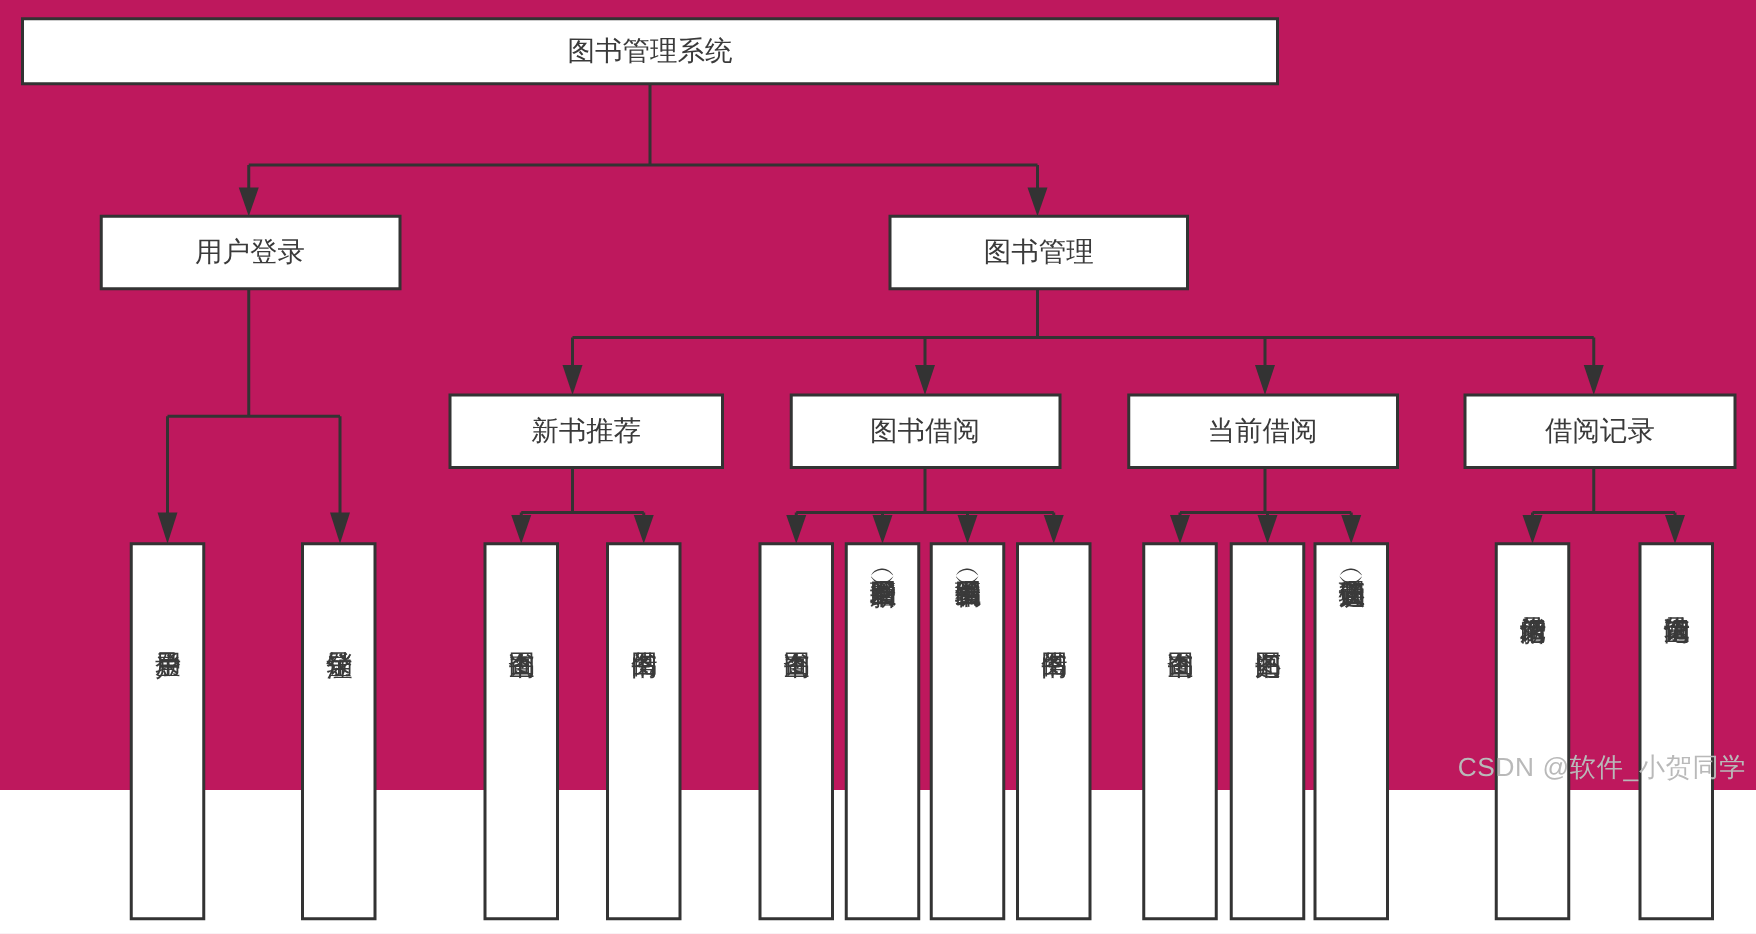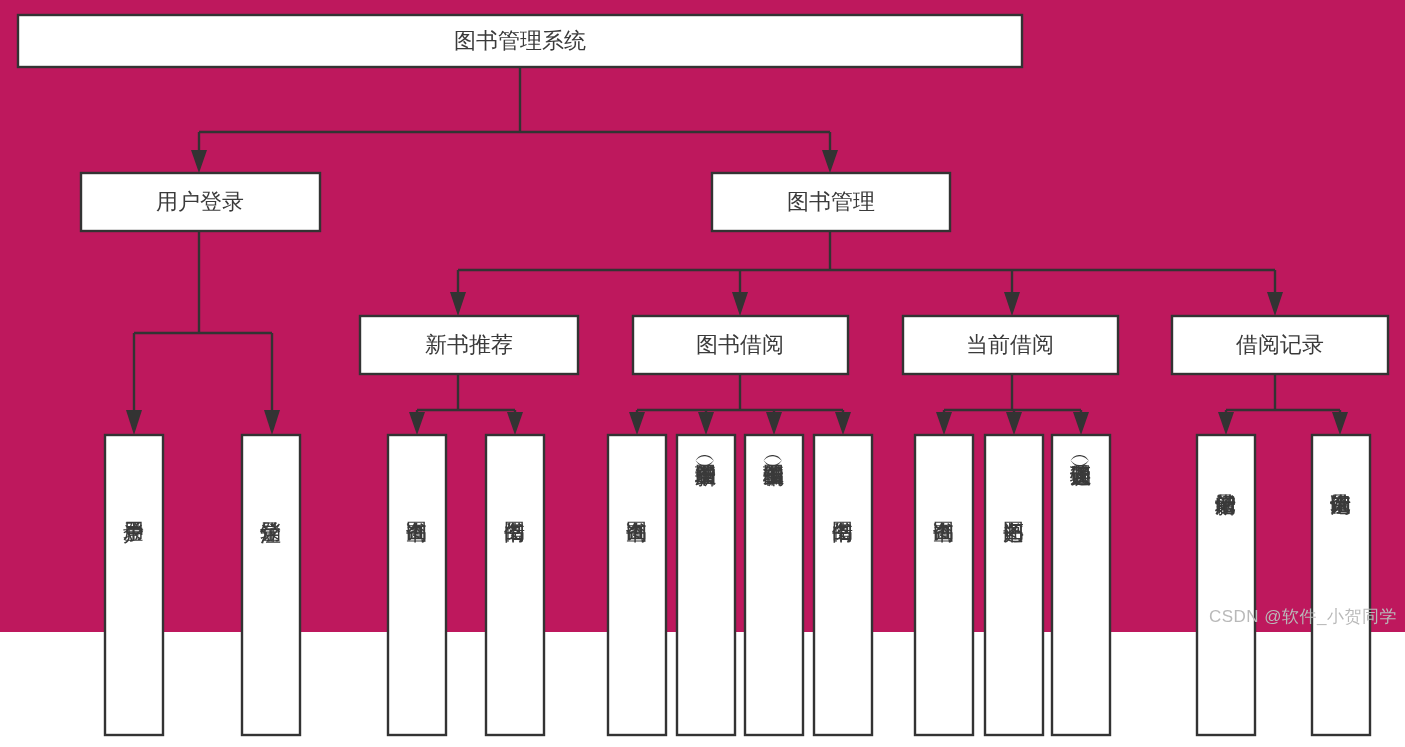--- a/index.html
+++ b/index.html
@@ -55,21 +55,21 @@
     font-family: "Liberation Sans", "DejaVu Sans", sans-serif;
     font-size: 21px;
     text-anchor: middle;
     white-space: pre;
   }
   .watermark {
     position: absolute;
     right: 8px;
     bottom: 4px;
     font-family: "Liberation Sans", "DejaVu Sans", sans-serif;
-    font-size: 17px;
+    font-size: 21px;
     color: #b9b9b9;
     letter-spacing: 0.5px;
     pointer-events: none;
     user-select: none;
   }
 </style>
 </head>
 <body>
 
 <div id="diagram-root">

